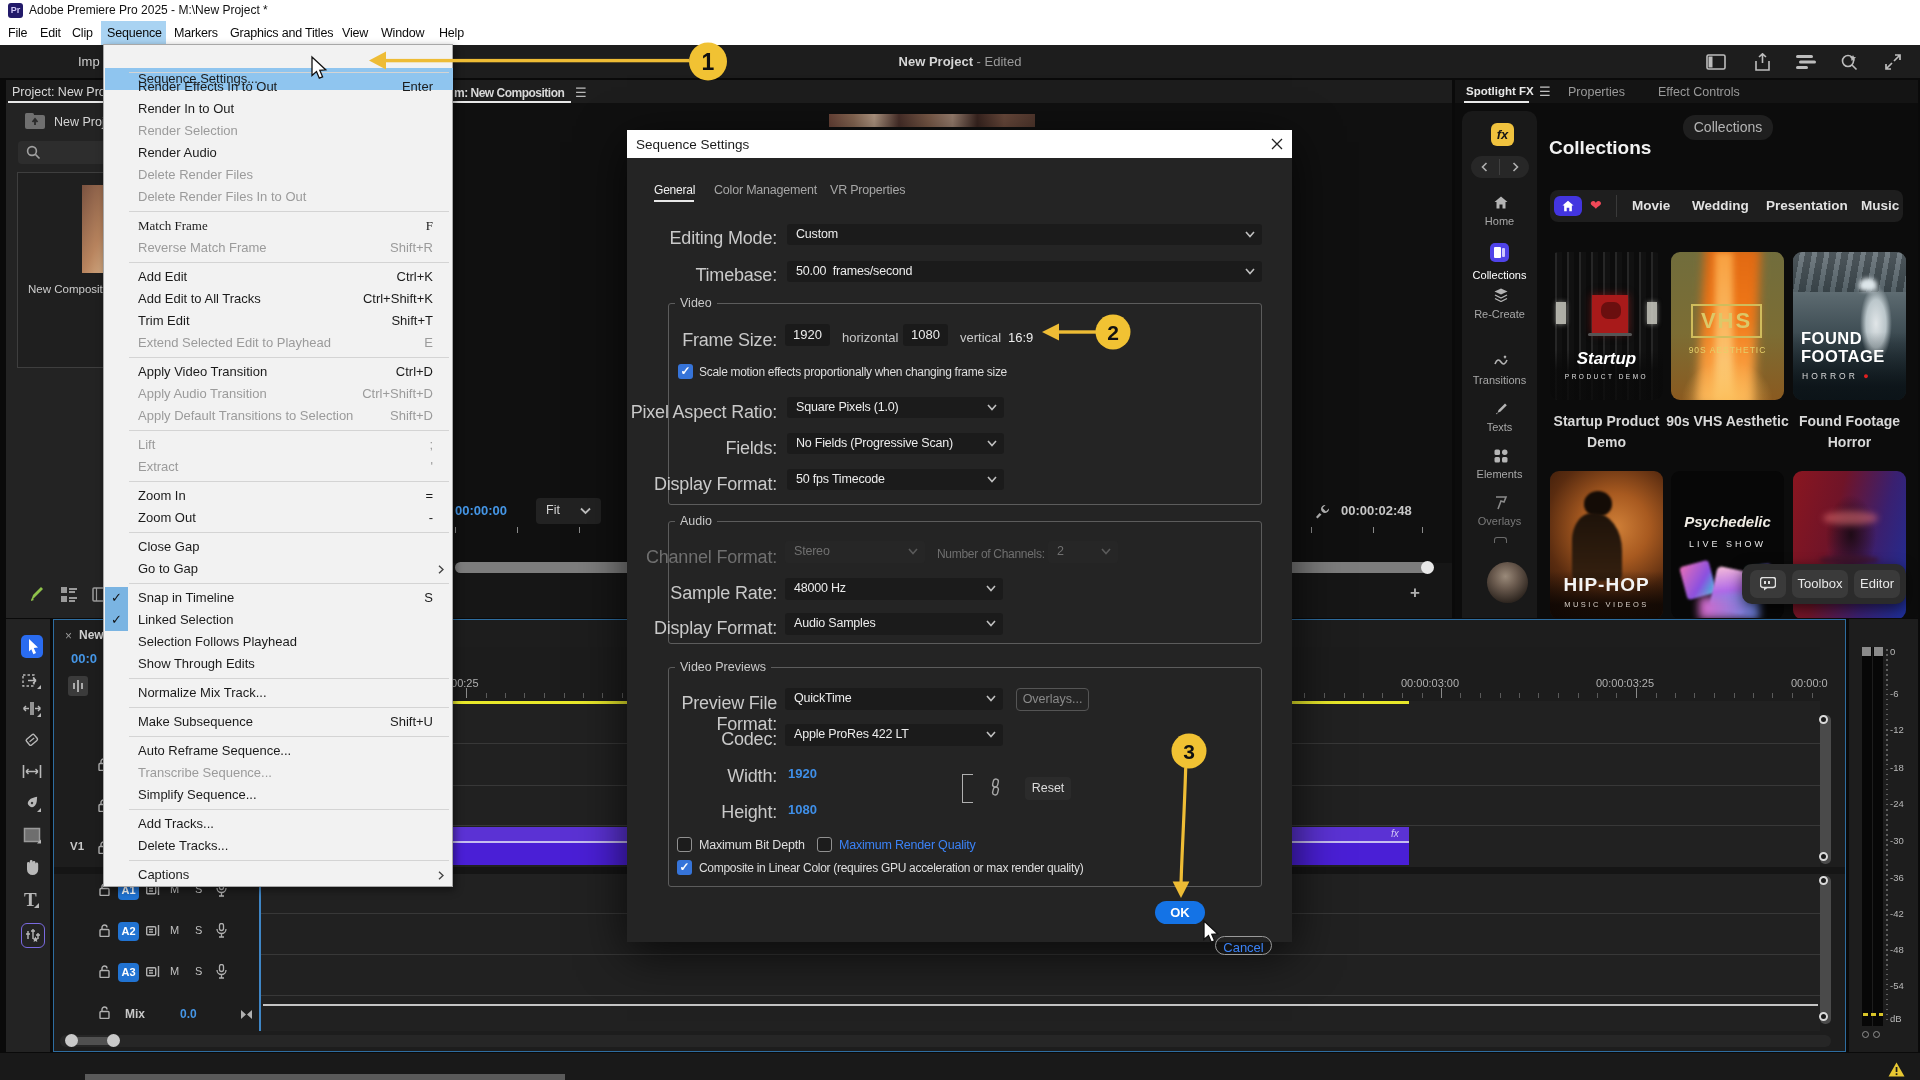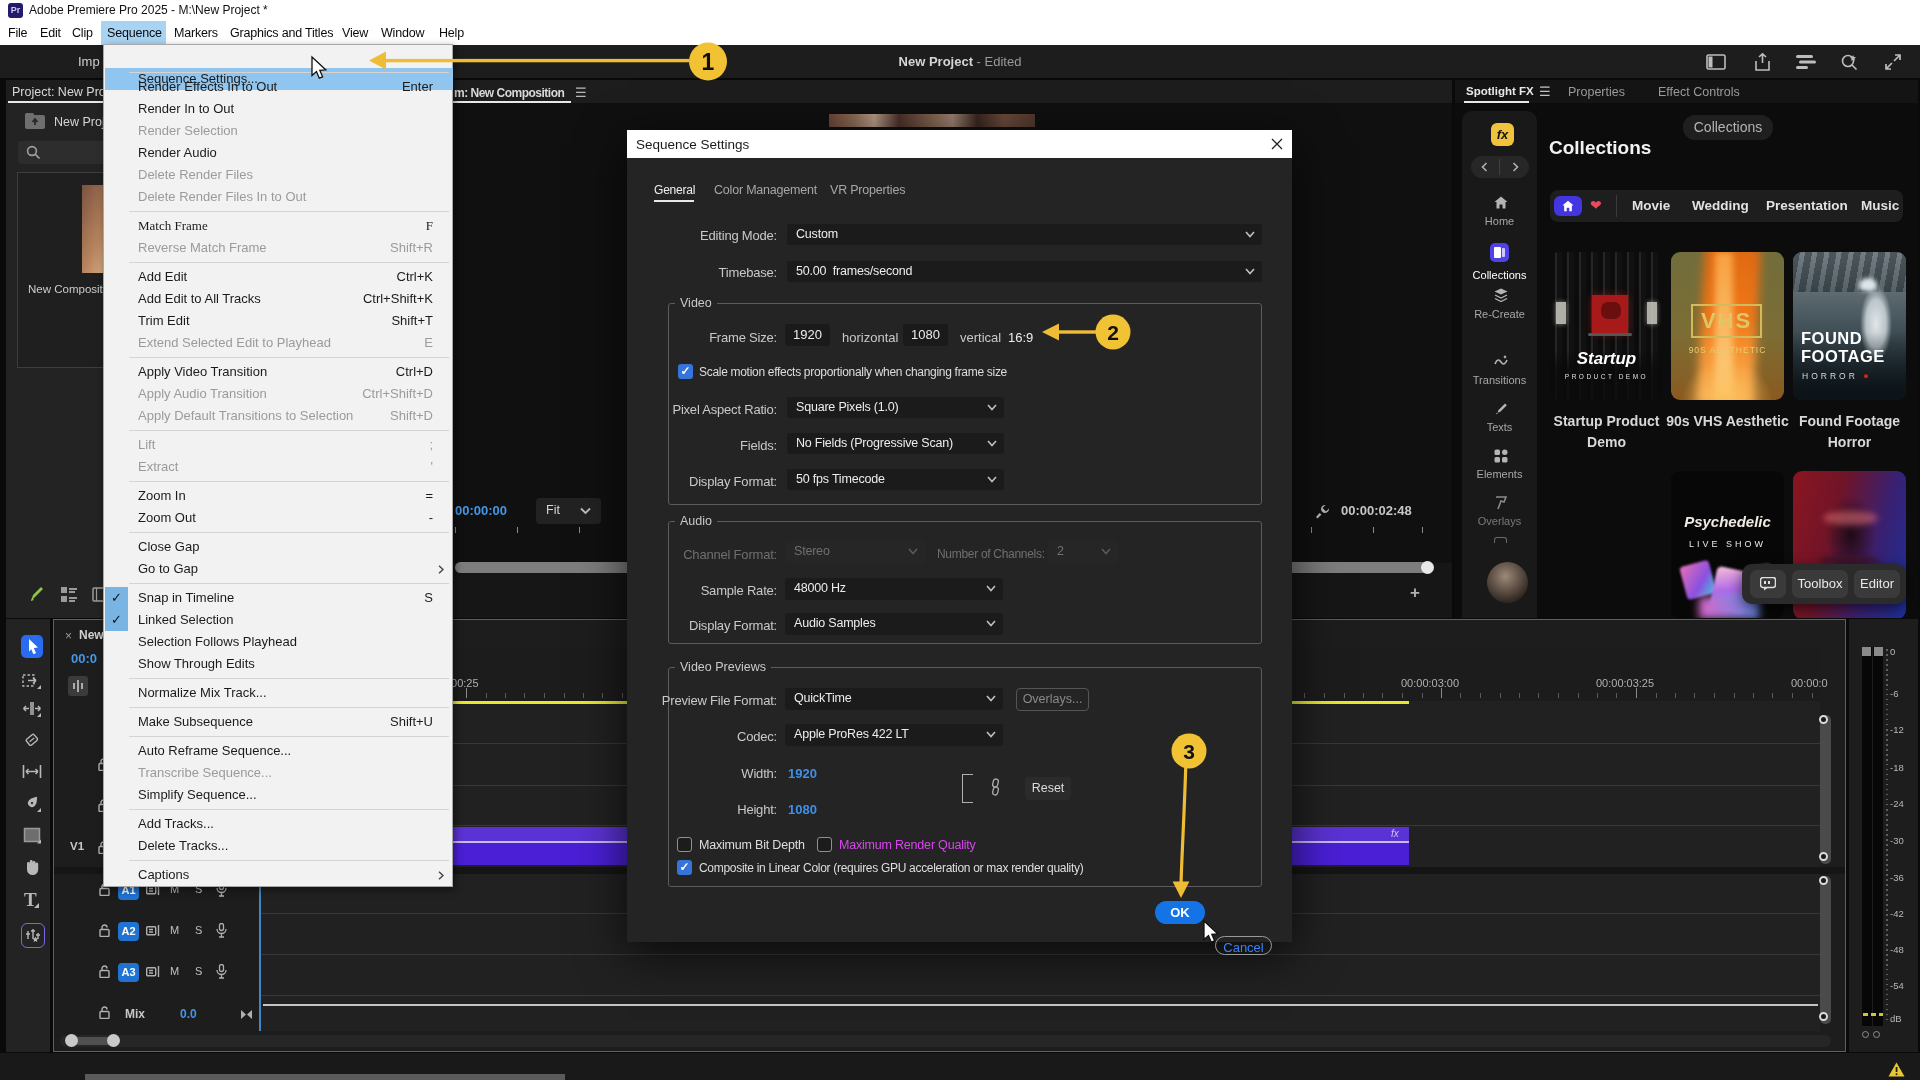--- a/index.html
+++ b/index.html
@@ -2,21 +2,21 @@
 <html><head>
 <meta charset="utf-8">
 <style>
 * { margin:0; padding:0; box-sizing:border-box; }
 html,body { width:1920px; height:1080px; overflow:hidden; background:#0a0a0a; font-family:"Liberation Sans", sans-serif; }
 .abs { position:absolute; }
 
 .dd { position:absolute; background:#1b1b1b; border-radius:3px; color:#ececec; font-size:12.5px; letter-spacing:-0.2px; line-height:21px; padding-left:9px; }
 .dd .chev { position:absolute; right:8px; top:50%; margin-top:-4px; width:9px; height:9px; }
 .chev svg { display:block; }
-.dlbl { position:absolute; color:#c9c9c9; font-size:13px; letter-spacing:-0.2px; text-align:right; }
+.dlbl { position:absolute; color:#c9c9c9; font-size:18px; letter-spacing:-0.2px; text-align:right; }
 .grp { position:absolute; border:1px solid #5c5c5c; border-radius:3px; }
 .grplbl { position:absolute; color:#c9c9c9; font-size:12.5px; background:#242424; padding:0 5px; }
 .cb { position:absolute; width:15px; height:15px; border-radius:3px; }
 .cb.on { background:#3674d9; color:#fff; font-size:12px; line-height:15px; text-align:center; font-weight:bold; }
 .cb.off { background:#1c1c1c; border:1.5px solid #909090; }
 
 .mi { position:absolute; left:1px; width:348px; height:22px; font-size:13px; color:#1b1b1b; line-height:22px; }
 .mi .t { position:absolute; left:33px; }
 .mi .k { position:absolute; right:20px; }
 .mi.dis { color:#9b9b9b; }
@@ -254,20 +254,27 @@
     <div class="abs" style="left:60px;top:24px;width:46px;height:106px;background:radial-gradient(ellipse 48% 50% at 50% 45%,rgba(238,242,244,.92) 0%,rgba(205,216,220,.85) 45%,rgba(200,212,216,0) 72%);"></div>
     <div class="abs" style="left:66px;top:26px;width:18px;height:13px;background:#dde6ea;border-radius:50% 50% 30% 30%;filter:blur(2px);"></div>
     <div class="abs" style="left:0;top:80px;width:113px;height:68px;background:linear-gradient(180deg,rgba(10,18,22,0) 0%,rgba(8,14,18,.75) 80%);"></div>
     <div class="abs" style="left:8px;top:77px;font-size:16.5px;font-weight:bold;color:#fff;letter-spacing:.5px;line-height:18px;font-family:'Liberation Sans',sans-serif;">FOUND<br>FOOTAGE</div>
     <div class="abs" style="left:9px;top:119px;font-size:8.5px;letter-spacing:3px;color:#d8d8d8;">HORROR<span style="color:#e02020;font-size:9px;"> ●</span></div>
   </div>
   <div class="cardt" style="left:71px;top:331px;">Startup Product<br>Demo</div>
   <div class="cardt" style="left:192px;top:331px;">90s VHS Aesthetic</div>
   <div class="cardt" style="left:314px;top:331px;">Found Footage<br>Horror</div>
 
+  <div class="card" style="left:95px;top:391px;background:radial-gradient(circle at 58% 38%,#d08038 0%,#a85a20 30%,#5a2c10 62%,#241006 100%);">
+    <div class="abs" style="left:34px;top:20px;width:28px;height:25px;background:#140c06;border-radius:50% 50% 46% 46%;filter:blur(1px);"></div>
+    <div class="abs" style="left:22px;top:42px;width:50px;height:68px;background:linear-gradient(180deg,#1e130a,#35200f);border-radius:40% 55% 10% 10%;filter:blur(1px);"></div>
+    <div class="abs" style="left:0;top:100px;width:113px;height:48px;background:linear-gradient(180deg,rgba(15,8,4,0),rgba(12,6,3,.85) 70%);"></div>
+    <div class="abs" style="left:0;top:103px;width:113px;text-align:center;font-size:19px;font-weight:bold;color:#f4f4f4;letter-spacing:1px;">HIP-HOP</div>
+    <div class="abs" style="left:0;top:129px;width:113px;text-align:center;font-size:7.5px;letter-spacing:2.5px;color:#d8d0c8;">MUSIC VIDEOS</div>
+  </div>
   <div class="card" style="left:216px;top:391px;background:#070707;">
     <div class="abs" style="left:0;top:42px;width:113px;text-align:center;font-size:15px;font-style:italic;font-weight:bold;color:#f0ece4;">Psychedelic</div>
     <div class="abs" style="left:0;top:68px;width:113px;text-align:center;font-size:9px;letter-spacing:3px;color:#e8e8e8;">LIVE SHOW</div>
     <div class="abs" style="left:12px;top:92px;width:30px;height:34px;background:linear-gradient(135deg,#e870b8,#8a50e0 60%,#3ad0d8);transform:rotate(-15deg);border-radius:4px;filter:blur(1px);"></div>
     <div class="abs" style="left:42px;top:98px;width:36px;height:42px;background:linear-gradient(160deg,#f8c0d8,#b068e8 50%,#40b8e8);transform:rotate(12deg);border-radius:5px;filter:blur(1px);"></div>
     <div class="abs" style="left:76px;top:94px;width:26px;height:32px;background:linear-gradient(120deg,#68e8d0,#7858e0 60%,#e858a8);transform:rotate(-8deg);border-radius:4px;filter:blur(1px);"></div>
     <div class="abs" style="left:28px;top:126px;width:60px;height:22px;background:linear-gradient(90deg,#d868c8,#6888e8);filter:blur(4px);"></div>
   </div>
   <div class="card" style="left:338px;top:391px;background:linear-gradient(105deg,#8a1620 0%,#701428 35%,#3a2070 68%,#1c2f9a 100%);">
     <div class="abs" style="left:18px;top:10px;width:80px;height:120px;background:radial-gradient(ellipse 45% 48% at 50% 45%,rgba(20,8,14,.85) 0%,rgba(20,8,14,0) 70%);"></div>
@@ -819,21 +826,21 @@
   <div class="abs" style="left:161px;top:672px;font-size:13px;font-weight:bold;color:#3f8fe8;">1080</div>
   <div class="abs" style="left:335px;top:644px;width:11px;height:29px;border-left:1.5px solid #b0b0b0;border-top:1.5px solid #b0b0b0;border-bottom:1.5px solid #b0b0b0;"></div>
   <svg class="abs" style="left:363px;top:648px;" width="11" height="18" viewBox="0 0 11 18">
       <rect x="3" y="1" width="5" height="8" rx="2.5" fill="none" stroke="#a8a8a8" stroke-width="1.4" transform="rotate(14 5.5 5)"></rect>
       <rect x="3" y="9" width="5" height="8" rx="2.5" fill="none" stroke="#a8a8a8" stroke-width="1.4" transform="rotate(14 5.5 13)"></rect>
     </svg>
   <div class="abs" style="left:398px;top:647px;width:46px;height:23px;background:#2b2b2b;border-radius:4px;color:#dcdcdc;font-size:12.5px;text-align:center;line-height:23px;">Reset</div>
   <div class="cb off" style="left:50px;top:707px;"></div>
   <div class="abs" style="left:72px;top:708px;font-size:12.5px;letter-spacing:-0.2px;color:#dedede;">Maximum Bit Depth</div>
   <div class="cb off" style="left:190px;top:707px;"></div>
-  <div class="abs" style="left:212px;top:708px;font-size:12.5px;letter-spacing:-0.2px;color:#d946ef;">Maximum Render Quality</div>
+  <div class="abs" style="left:212px;top:708px;font-size:12.5px;letter-spacing:-0.2px;color:#3b82f6;">Maximum Render Quality</div>
   <div class="cb on" style="left:50px;top:730px;">✓</div>
   <div class="abs" style="left:72px;top:731px;font-size:12px;letter-spacing:-0.3px;color:#dedede;">Composite in Linear Color (requires GPU acceleration or max render quality)</div>
   <div class="abs" style="left:528px;top:771px;width:50px;height:23px;background:#1473e6;border-radius:12px;color:#fff;font-size:13px;font-weight:bold;text-align:center;line-height:23px;">OK</div>
   <div class="abs" style="left:588px;top:771px;width:57px;height:19px;border:1.5px solid #9a9a9a;border-radius:12px;color:#3b82f6;font-size:13px;text-align:center;line-height:21px;margin-top:35px;">Cancel</div>
 </div>
 
 <svg class="abs" style="left:0;top:0;" width="1920" height="1080" viewBox="0 0 1920 1080">
   <rect x="383" y="58.9" width="306" height="3.4" fill="#eebc35"></rect>
   <path d="M369 60.5 L386 51.5 L386 69.5 Z" fill="#eebc35"></path>
   <circle cx="708" cy="61.5" r="19" fill="#f1c233"></circle>

